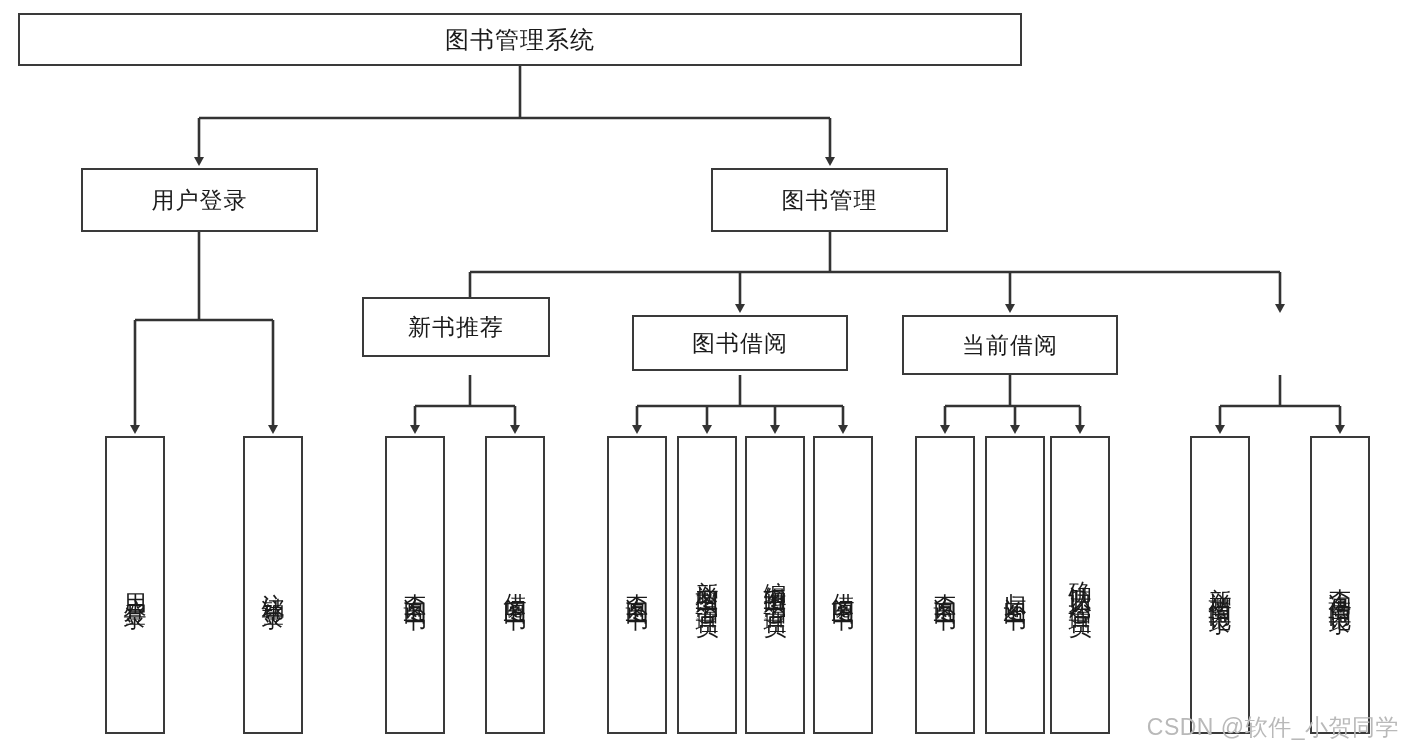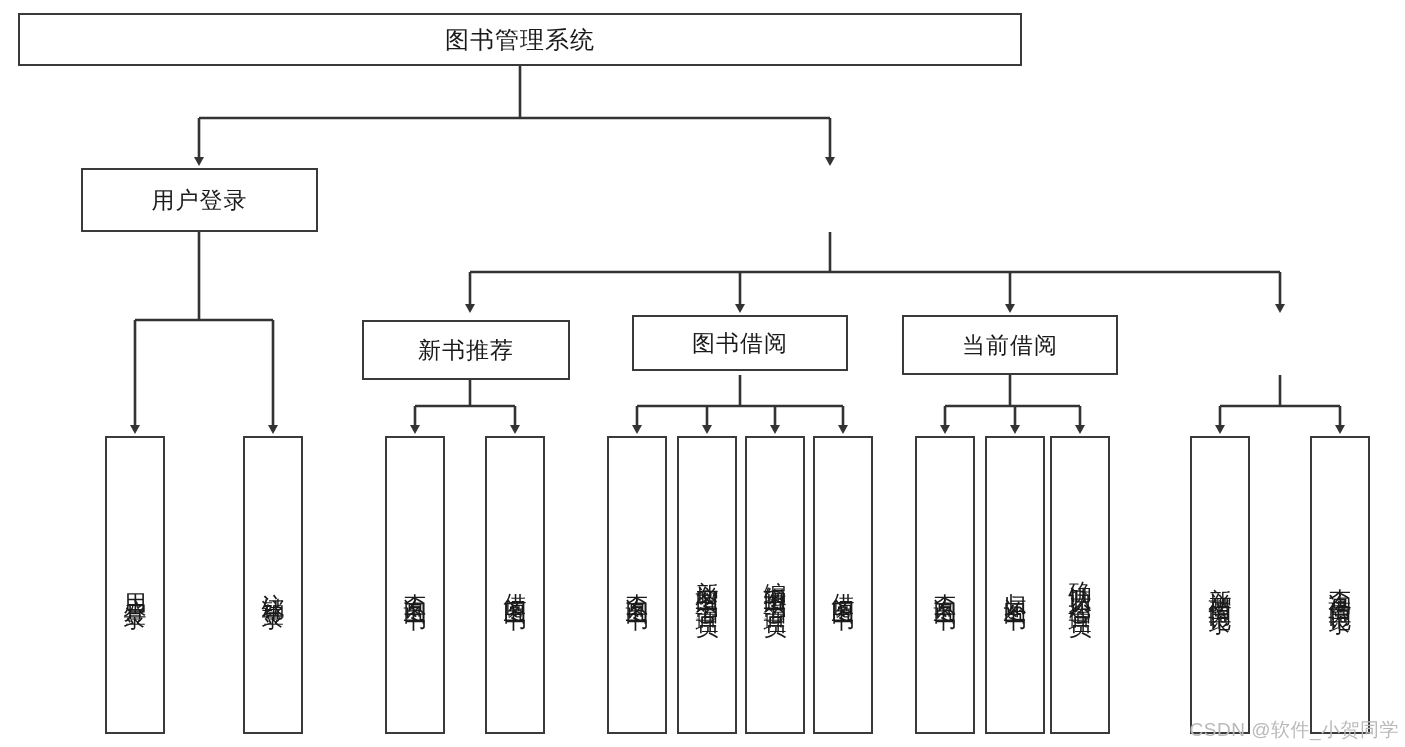--- a/index.html
+++ b/index.html
@@ -53,21 +53,21 @@
     line-height: 1;
     white-space: nowrap;
   }
   .root-node {
     font-size: 24px;
   }
   #watermark {
     position: absolute;
     right: 6px;
     bottom: 4px;
-    font-size: 19px;
+    font-size: 23px;
     color: #b9b9b9;
     letter-spacing: 0.5px;
     white-space: nowrap;
     margin-left: 20px;
   }
 </style>
 </head>
 <body>
 
 <div id="diagram-root">
@@ -125,22 +125,25 @@
     </g>
   </svg>
 
   <div class="node node-h root-node" style="left:18px; top:13px; width:1004px; height:53px;">
     <span>图书管理系统</span>
   </div>
 
   <div class="node node-h" style="left:81px; top:168px; width:237px; height:64px;">
     <span>用户登录</span>
   </div>
+  <div class="node node-h" style="left:711px; top:168px; width:237px; height:64px;">
+    <span>图书管理</span>
+  </div>
 
-  <div class="node node-h" style="left:362px; top:320px; width:208px; height:60px;">
+  <div class="node node-h" style="left:362px; top:297px; width:188px; height:60px;">
     <span>新书推荐</span>
   </div>
   <div class="node node-h" style="left:632px; top:315px; width:216px; height:56px;">
     <span>图书借阅</span>
   </div>
   <div class="node node-h" style="left:902px; top:315px; width:216px; height:60px;">
     <span>当前借阅</span>
   </div>
 
   <div class="node node-v" style="left:105px; top:436px; width:60px; height:298px;">

